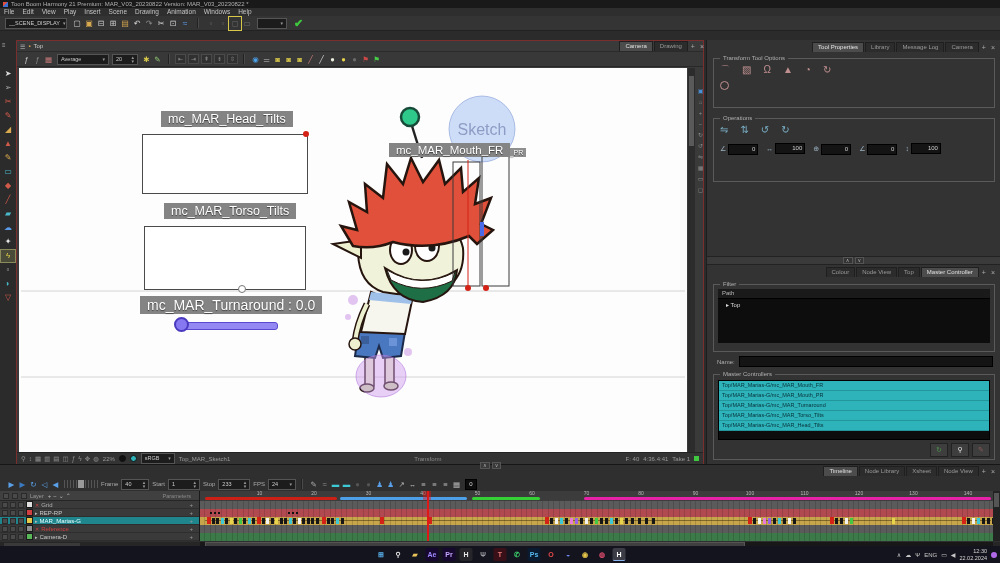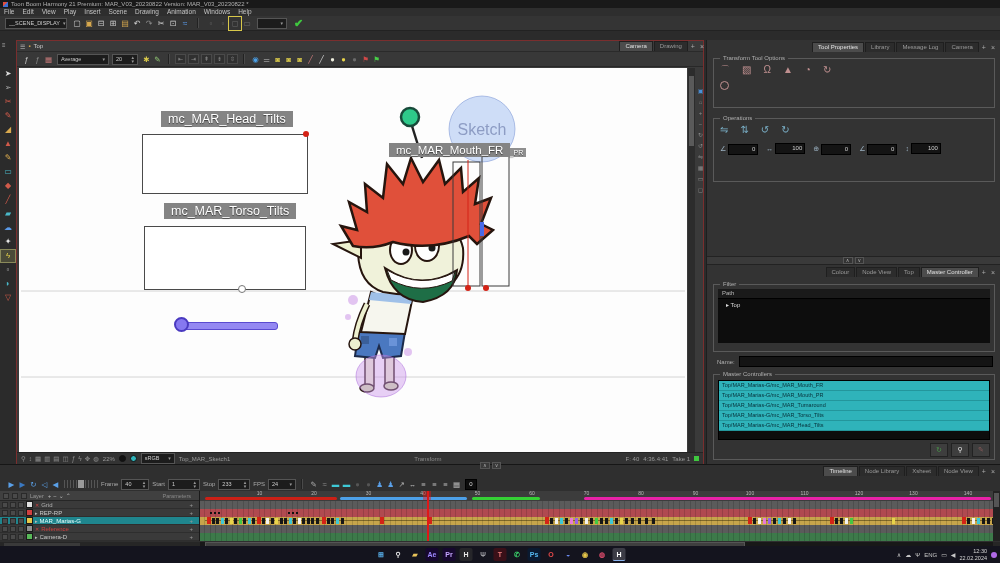--- a/index.html
+++ b/index.html
@@ -326,20 +326,21 @@
 
       
       <div class="ctl-label" style="left:142px;top:43px;">mc_MAR_Head_Tilts</div>
       <div class="ctl-rect" style="left:123px;top:66px;width:164px;height:58px;"></div>
       <div class="reddot" style="left:284px;top:63px;"></div>
 
       <div class="ctl-label" style="left:145px;top:135px;">mc_MAR_Torso_Tilts</div>
       <div class="ctl-rect" style="left:125px;top:158px;width:160px;height:62px;"></div>
       <div class="knob" style="left:219px;top:217px;"></div>
 
+      <div class="ctl-label" style="left:121px;top:228px;font-size:14px;">mc_MAR_Turnaround : 0.0</div>
       <div class="slider-track" style="left:158px;top:254px;width:99px;"></div>
       <div class="slider-handle" style="left:155px;top:249px;"></div>
 
       <div class="ctl-label" style="left:474px;top:80px;font-size:7px;padding:1px 3px;background:#8f8f8f;">outh_PR</div>
       <div class="ctl-label" style="left:370px;top:75px;font-size:11.5px;">mc_MAR_Mouth_FR</div>
     </div>
 
     <div class="ab cam-scroll">
         <div class="ab thumb"></div>
       </div>

